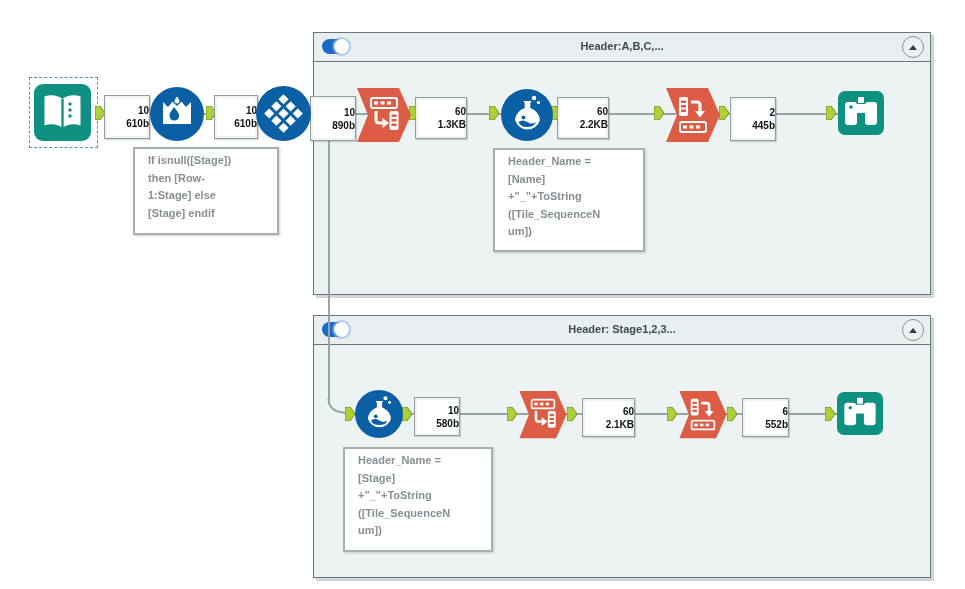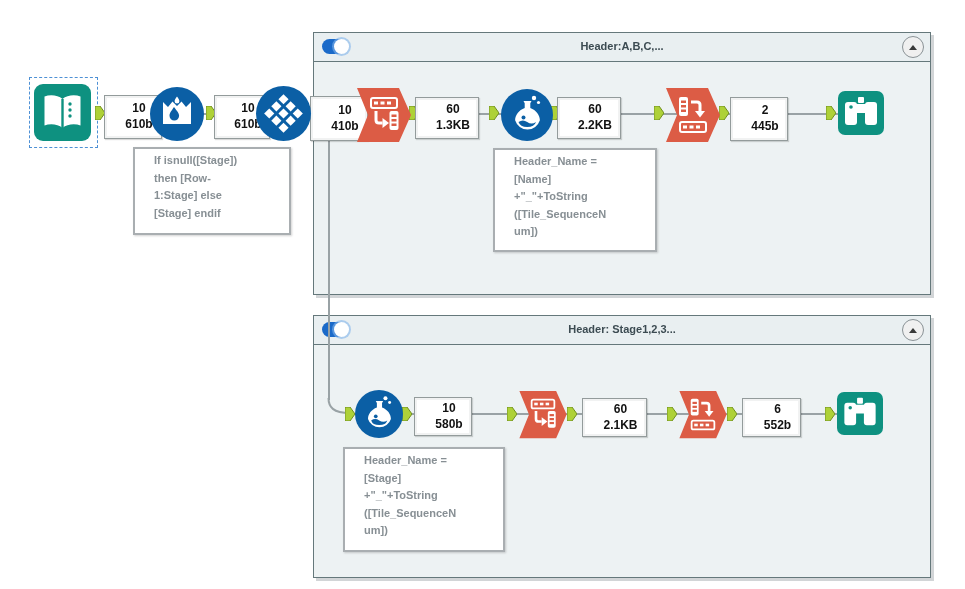--- a/index.html
+++ b/index.html
@@ -26,34 +26,34 @@
   
   .hline, .vline { position:absolute; background:#99a2a5; z-index:1; }
   .curve { position:absolute; z-index:1; }
 
   
   .anchor { position:absolute; width:10px; height:14px; z-index:3; }
 
   
   .conn-label { position:absolute; background:#fff; border:1px solid #939b9b;
                 box-shadow:1px 1px 1px rgba(0,0,0,.15), inset 0 0 0 2px #f1f2f2;
-                display:flex; flex-direction:column; align-items:center; justify-content:center;
-                font-size:12px; font-weight:bold; color:#121212; line-height:1.3; z-index:4;padding-left:12px; }
+                display:flex; flex-direction:column; align-items:flex-end; justify-content:center;
+                font-size:10px; font-weight:bold; color:#121212; line-height:1.3; z-index:4; }
 
   
   .tool { position:absolute; z-index:5; }
   .tool-circle { border-radius:50%; background:#0b5fa5; }
   .tool-square { border-radius:9px; background:#0e9180; }
   .selection-box { position:absolute; border:1px dashed #4d90d5; background:transparent; z-index:2; }
 
   
   .annotation { position:absolute; background:#fff; border:2px solid #a9aeb1;
                 box-shadow:1px 1px 2px rgba(0,0,0,.18);
                 font-size:11px; font-weight:bold; color:#878f94; line-height:1.6;
-                padding:3px 19px; white-space:pre-line; z-index:6; }
+                padding:3px 13px; white-space:pre-line; z-index:6; }
 </style>
 </head>
 <body>
 
 <div class="canvas">
 
   <div class="container-box" style="left:313px; top:32px; width:616px; height:261px;">
     <div class="container-header">
       <div class="toggle">
         <div class="toggle-knob"></div>
@@ -146,21 +146,21 @@
   <div class="conn-label" style="left:104px; top:95px; width:44px; height:42px;">
     <span>10</span>
     <span>610b</span>
   </div>
   <div class="conn-label" style="left:214px; top:95px; width:42px; height:42px;">
     <span>10</span>
     <span>610b</span>
   </div>
   <div class="conn-label" style="left:310px; top:96px; width:44px; height:43px;">
     <span>10</span>
-    <span>410b</span>
+    <span>890b</span>
   </div>
   <div class="conn-label" style="left:415px; top:97px; width:50px; height:40px;">
     <span>60</span>
     <span>1.3KB</span>
   </div>
   <div class="conn-label" style="left:557px; top:97px; width:50px; height:40px;">
     <span>60</span>
     <span>2.2KB</span>
   </div>
   <div class="conn-label" style="left:730px; top:97px; width:44px; height:42px;">

